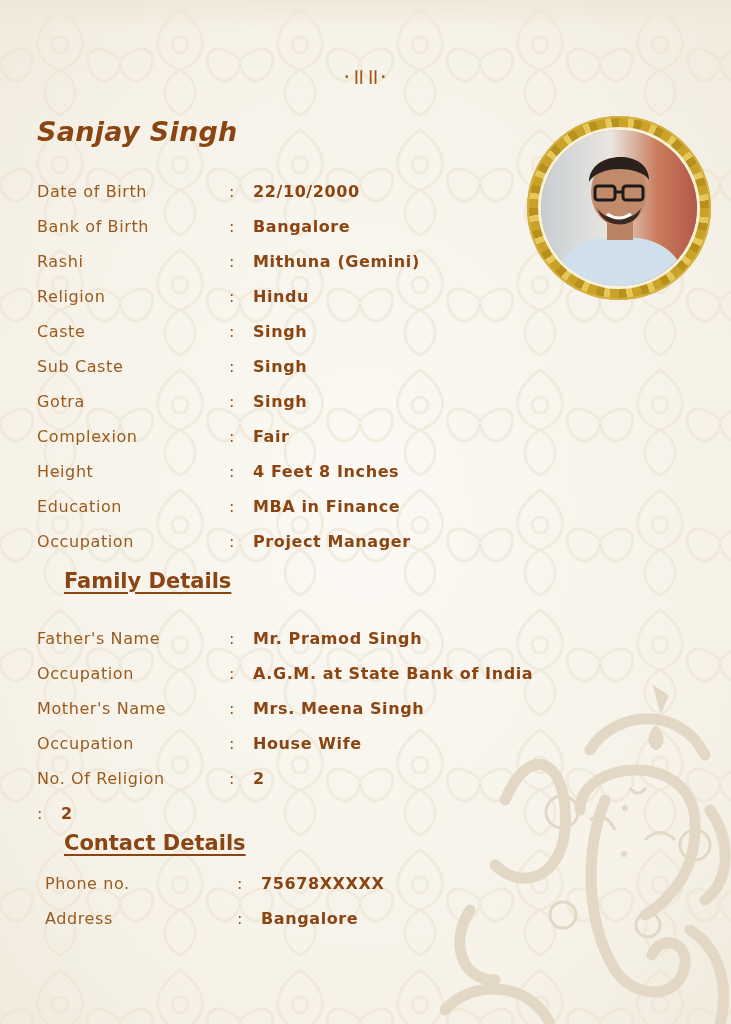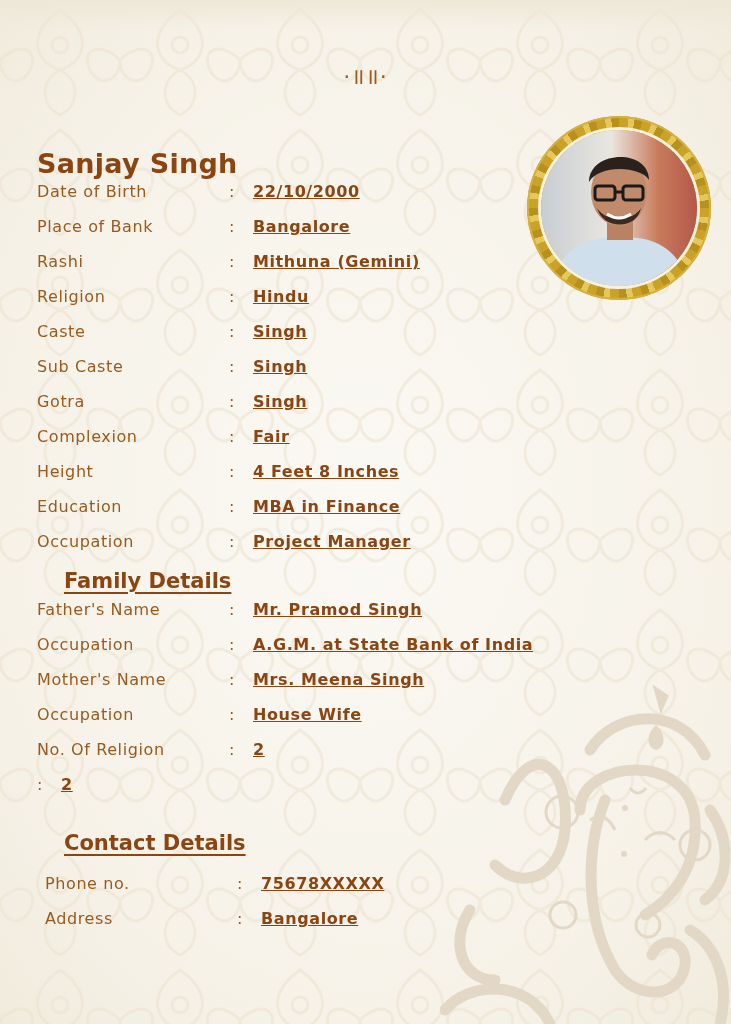--- a/index.html
+++ b/index.html
@@ -28,32 +28,33 @@
     }
     .header .bars {
       font-family: "DejaVu Sans", sans-serif; font-size: 22px; letter-spacing: 1px;
       color: #a0561d;
     }
     .header .mantra {
       font-family: "DejaVu Serif", serif;
       font-size: 40px; margin: 0 8px; color: #a0561d; font-style: italic;
     }
     .name {
-      position: absolute; left: 37px; top: 148px;
+      position: absolute; left: 37px; top: 116px;
       font-size: 27px; font-weight: bold; color: #8b4513;
       letter-spacing: 0.3px;
+      font-style: italic;
     }
     .rows { position: absolute; left: 37px; width: 520px; }
     .row {
       display: flex; align-items: center; height: 35px;
       font-size: 16px; letter-spacing: 0.6px;
     }
     .row .label { width: 192px; color: #9a5a1e; }
     .row .colon { width: 24px; color: #9a5a1e; }
-    .row .value { color: #8b4513; font-weight: bold; text-decoration: underline; }
+    .row .value { color: #8b4513; font-weight: bold; }
     .section-title {
       position: absolute; left: 37px;
       font-size: 21px; font-weight: bold; color: #8b4513;
       text-decoration: underline; text-underline-offset: 4px;
       text-decoration-thickness: 2px;
       margin-left: 27px;
     }
     .photo-wrap {
       position: absolute; left: 527px; top: 116px; width: 184px; height: 184px;
       border-radius: 50%;
@@ -117,21 +118,21 @@
     </div>
   </div>
 
   <div class="rows" style="top:174px;">
     <div class="row">
       <span class="label">Date of Birth</span>
       <span class="colon">:</span>
       <span class="value">22/10/2000</span>
     </div>
     <div class="row">
-      <span class="label">Place of Bank</span>
+      <span class="label">Bank of Birth</span>
       <span class="colon">:</span>
       <span class="value">Bangalore</span>
     </div>
     <div class="row">
       <span class="label">Rashi</span>
       <span class="colon">:</span>
       <span class="value">Mithuna (Gemini)</span>
     </div>
     <div class="row">
       <span class="label">Religion</span>
@@ -170,21 +171,21 @@
     </div>
     <div class="row">
       <span class="label">Occupation</span>
       <span class="colon">:</span>
       <span class="value">Project Manager</span>
     </div>
   </div>
 
   <div class="section-title" style="top:569px;">Family Details</div>
 
-  <div class="rows" style="top:592px;">
+  <div class="rows" style="top:621px;">
     <div class="row">
       <span class="label">Father's Name</span>
       <span class="colon">:</span>
       <span class="value">Mr. Pramod Singh</span>
     </div>
     <div class="row">
       <span class="label">Occupation</span>
       <span class="colon">:</span>
       <span class="value">A.G.M. at State Bank of India</span>
     </div>

